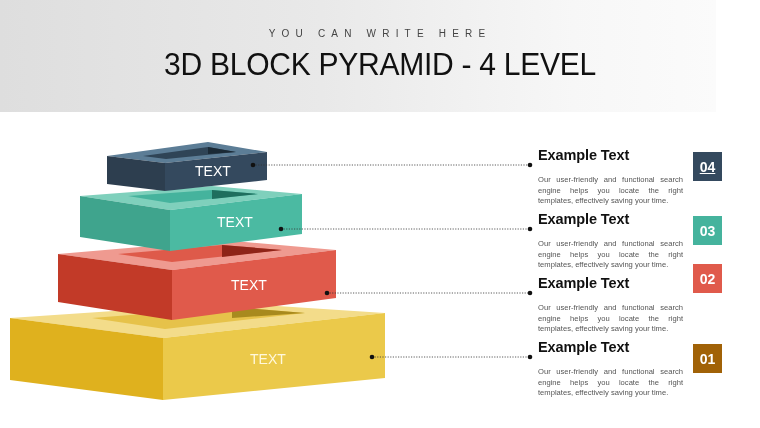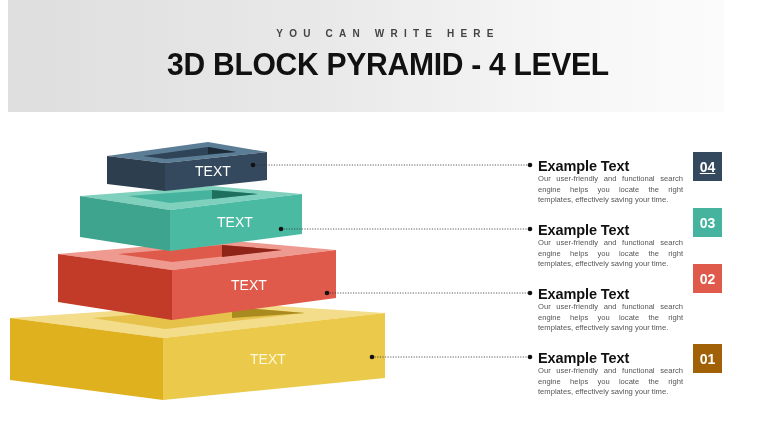--- a/index.html
+++ b/index.html
@@ -2,46 +2,46 @@
 <html><head>
 <meta charset="utf-8">
 <style>
   html, body { margin: 0; padding: 0; }
   body {
     width: 760px; height: 428px; position: relative; overflow: hidden;
     background: #ffffff;
     font-family: "Liberation Sans", sans-serif;
   }
   .header {
-    position: absolute; left: 8px; top: 0; width: 716px; height: 112px;
+    position: absolute; left: 0; top: 0; width: 716px; height: 112px;
     background: linear-gradient(90deg, #dedede 0%, #e9e9e9 45%, #f7f7f7 80%, #fbfbfb 100%);
-    font-weight: bold;
   }
   .subtitle {
     position: absolute; left: 0; width: 760px; top: 28px;
     text-align: center; font-size: 10px; letter-spacing: 6.2px; color: #444;
   }
   .title {
     position: absolute; left: 0; width: 760px; top: 47px;
     text-align: center; font-size: 31px; color: #111; letter-spacing: -0.3px;
     transform: scaleX(0.97);
   }
   svg.pyramid { position: absolute; left: 0; top: 0; }
   .blocklabel {
     font-family: "Liberation Sans", sans-serif; font-size: 14px; fill: #fff;
   }
   .item {
     position: absolute; left: 538px; width: 145px;
   }
   .item-title {
-    font-size: 14.5px; font-weight: bold; color: #111; line-height: 16px; letter-spacing: -0.1px; margin-top: 11px;
+    font-size: 14.5px; font-weight: bold; color: #111; line-height: 16px; letter-spacing: -0.1px;
   }
   .item-desc {
     font-size: 7.6px; color: #555; line-height: 10.5px; text-align: justify;
     text-align-last: left;
+    margin-top: 12px;
   }
   .badge {
     position: absolute; left: 693px; width: 29px; height: 29px;
     color: #fff; font-weight: bold; font-size: 14px;
     display: flex; align-items: center; justify-content: center;
   }
 </style>
 </head>
 <body>
 
@@ -121,15 +121,15 @@
 <div class="item" style="top:275px;">
   <div class="item-title">Example Text</div>
   <div class="item-desc">Our user-friendly and functional search engine helps you locate the right templates, effectively saving your time.</div>
 </div>
 <div class="item" style="top:339px;">
   <div class="item-title">Example Text</div>
   <div class="item-desc">Our user-friendly and functional search engine helps you locate the right templates, effectively saving your time.</div>
 </div>
 
 <div class="badge" style="top: 152px; background: rgb(52, 73, 94); text-decoration: underline;">04</div>
-<div class="badge" style="top: 208px; background: rgb(69, 179, 157);">03</div>
+<div class="badge" style="top: 216px; background: rgb(69, 179, 157);">03</div>
 <div class="badge" style="top: 264px; background: rgb(224, 90, 75);">02</div>
 <div class="badge" style="top: 344px; background: #a16207;">01</div>
 
 </body></html>

